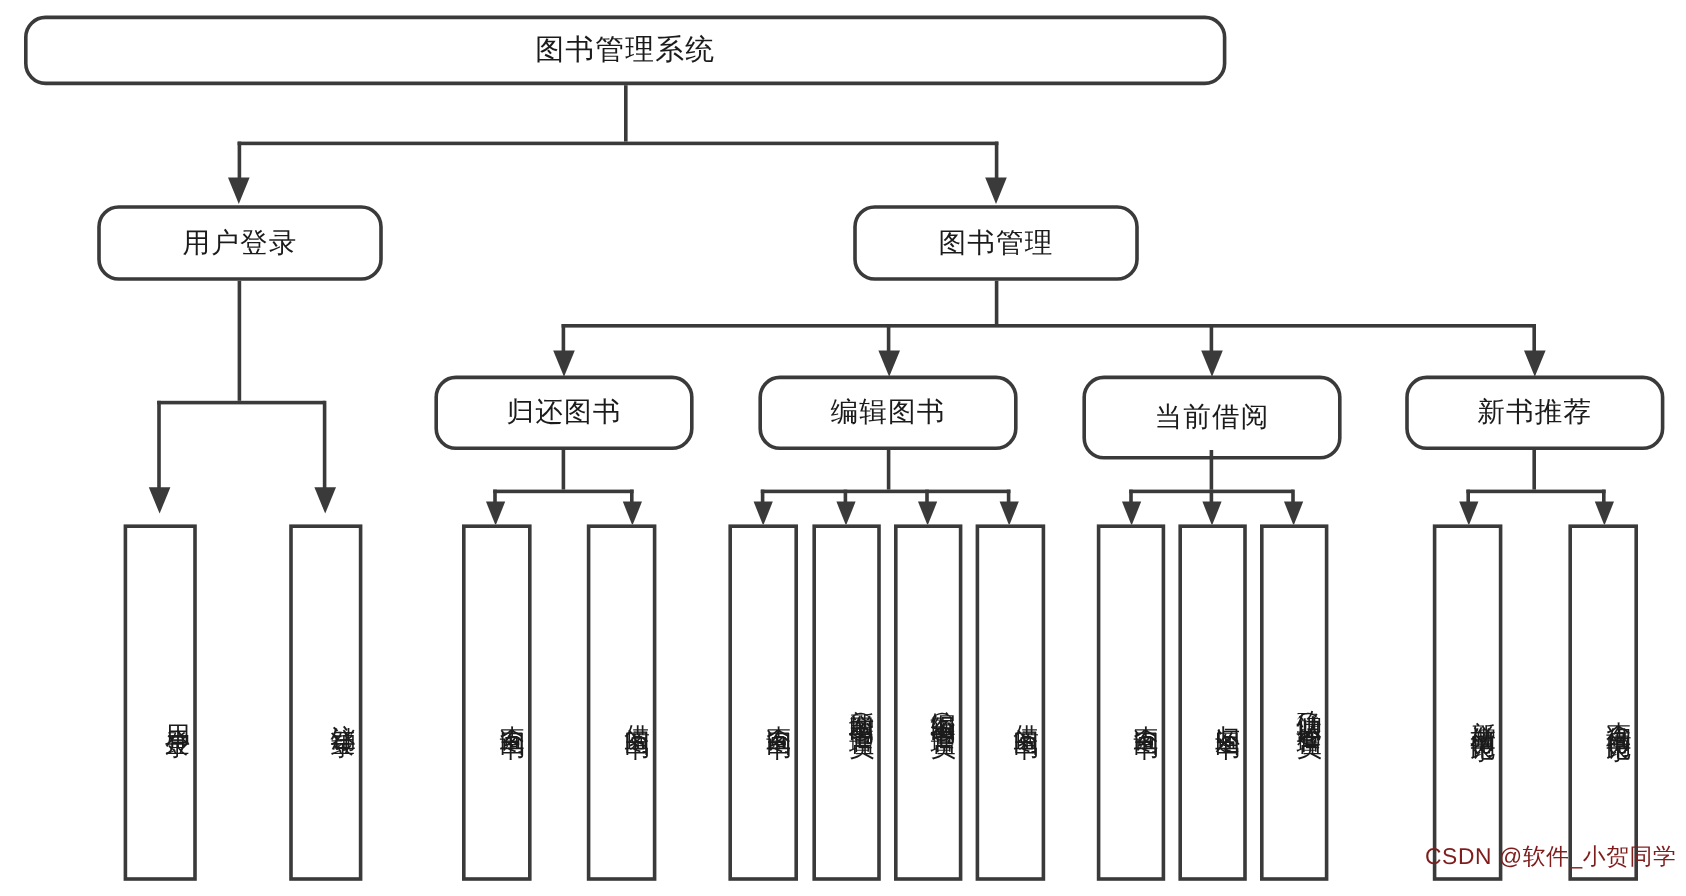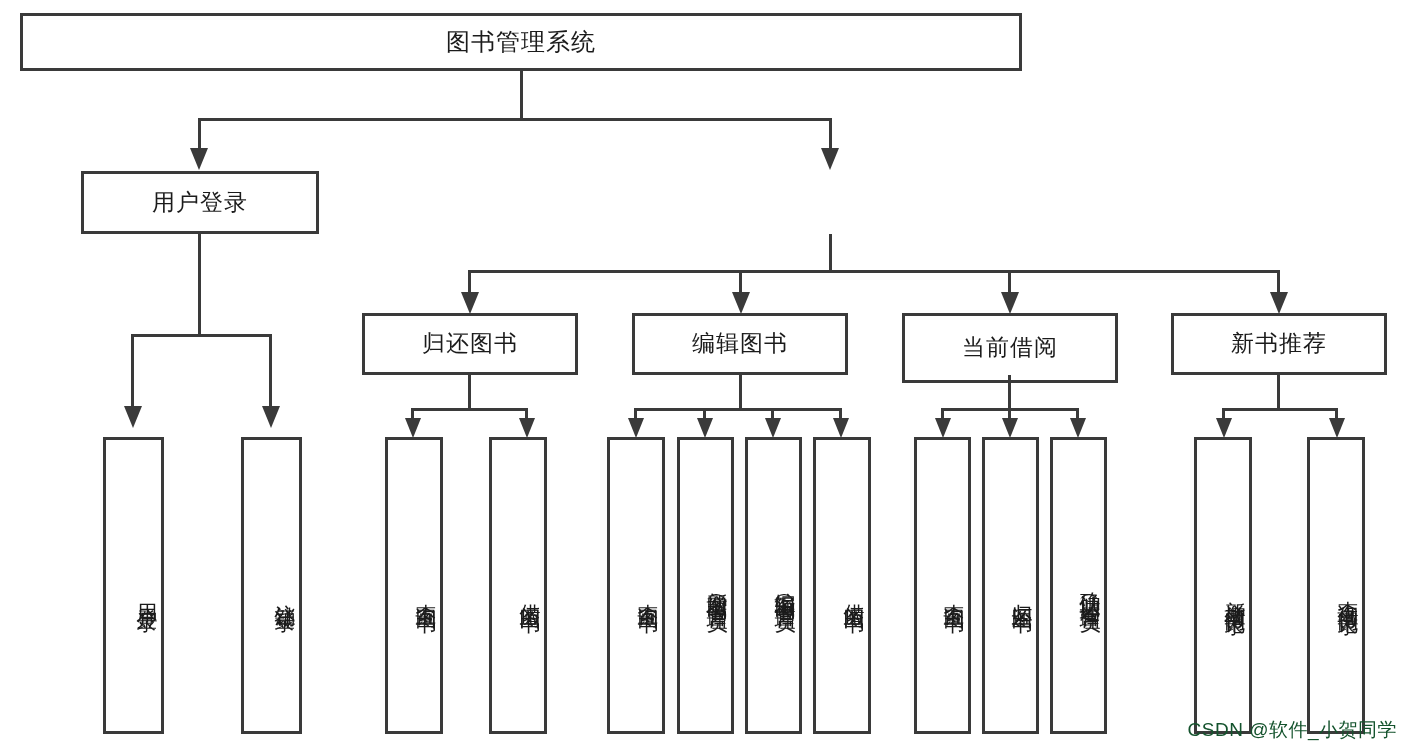--- a/index.html
+++ b/index.html
@@ -24,20 +24,21 @@
     background: #ffffff;
     display: flex;
     align-items: center;
     justify-content: center;
     color: #1b1b1b;
   }
   .node.horiz {
     font-size: 23px;
     letter-spacing: 1px;
     line-height: 1.1;
+    border-radius: 18px;
   }
   .node.root {
     font-size: 24px;
   }
   .node.vert {
     writing-mode: vertical-rl;
     text-orientation: upright;
     font-size: 21px;
     letter-spacing: 3px;
     align-items: flex-start;
@@ -67,23 +68,23 @@
     border-top: 22px solid #3a3a3a;
   }
   .arrow.small {
     border-left-width: 8px;
     border-right-width: 8px;
     border-top-width: 20px;
   }
   #watermark {
     position: absolute;
     right: 8px;
-    bottom: 4px;
+    bottom: 20px;
     font-size: 19px;
-    color: #14532d;
+    color: #7f1d1d;
     letter-spacing: 0.5px;
     white-space: nowrap;
   }
 </style>
 </head>
 <body>
 
 <div id="canvas">
 
   <div class="node horiz root" style="left:20px; top:13px; width:1002px; height:58px;">
@@ -97,20 +98,23 @@
   <div class="edge v" style="left:198px; top:118px; width:3px; height:32px;"></div>
   <div class="arrow" style="left:190px; top:148px;"></div>
 
   <div class="edge v" style="left:829px; top:118px; width:3px; height:32px;"></div>
   <div class="arrow" style="left:821px; top:148px;"></div>
 
   <div class="node horiz" style="left:81px; top:171px; width:238px; height:63px;">
     <span>用户登录</span>
   </div>
 
+  <div class="node horiz" style="left:711px; top:171px; width:238px; height:63px;">
+    <span>图书管理</span>
+  </div>
 
   <div class="edge v" style="left:198px; top:234px; width:3px; height:100px;"></div>
   <div class="edge h" style="left:131px; top:334px; width:140px; height:3px;"></div>
   <div class="edge v" style="left:131px; top:334px; width:3px; height:74px;"></div>
   <div class="arrow" style="left:124px; top:406px;"></div>
   <div class="edge v" style="left:269px; top:334px; width:3px; height:74px;"></div>
   <div class="arrow" style="left:262px; top:406px;"></div>
 
   <div class="node vert" style="left:103px; top:437px; width:61px; height:297px;">
     <span>用户登录</span>

